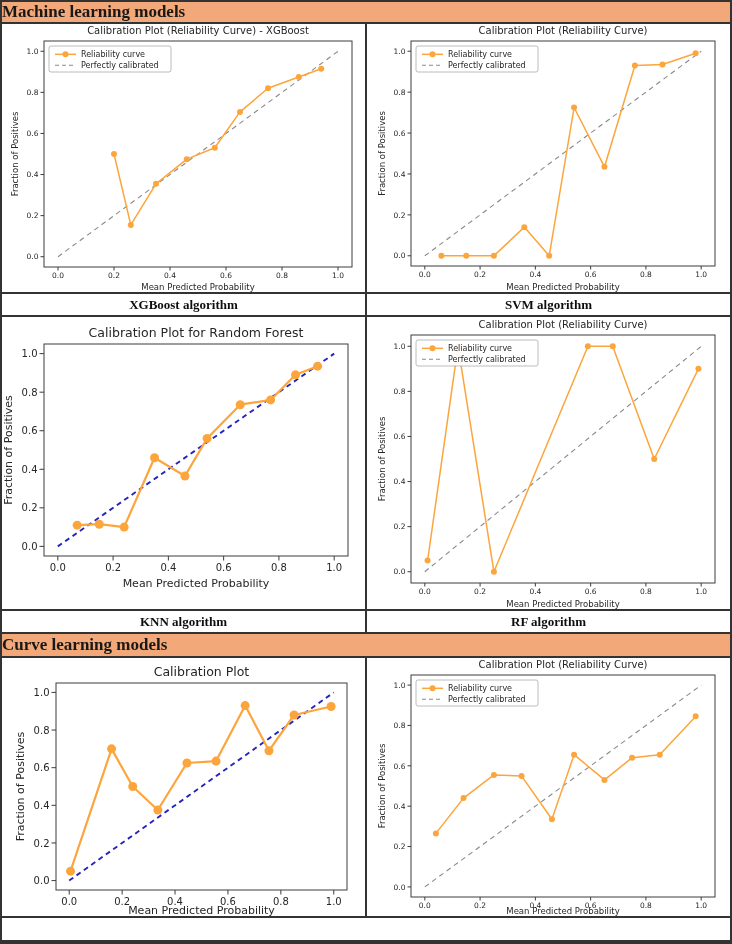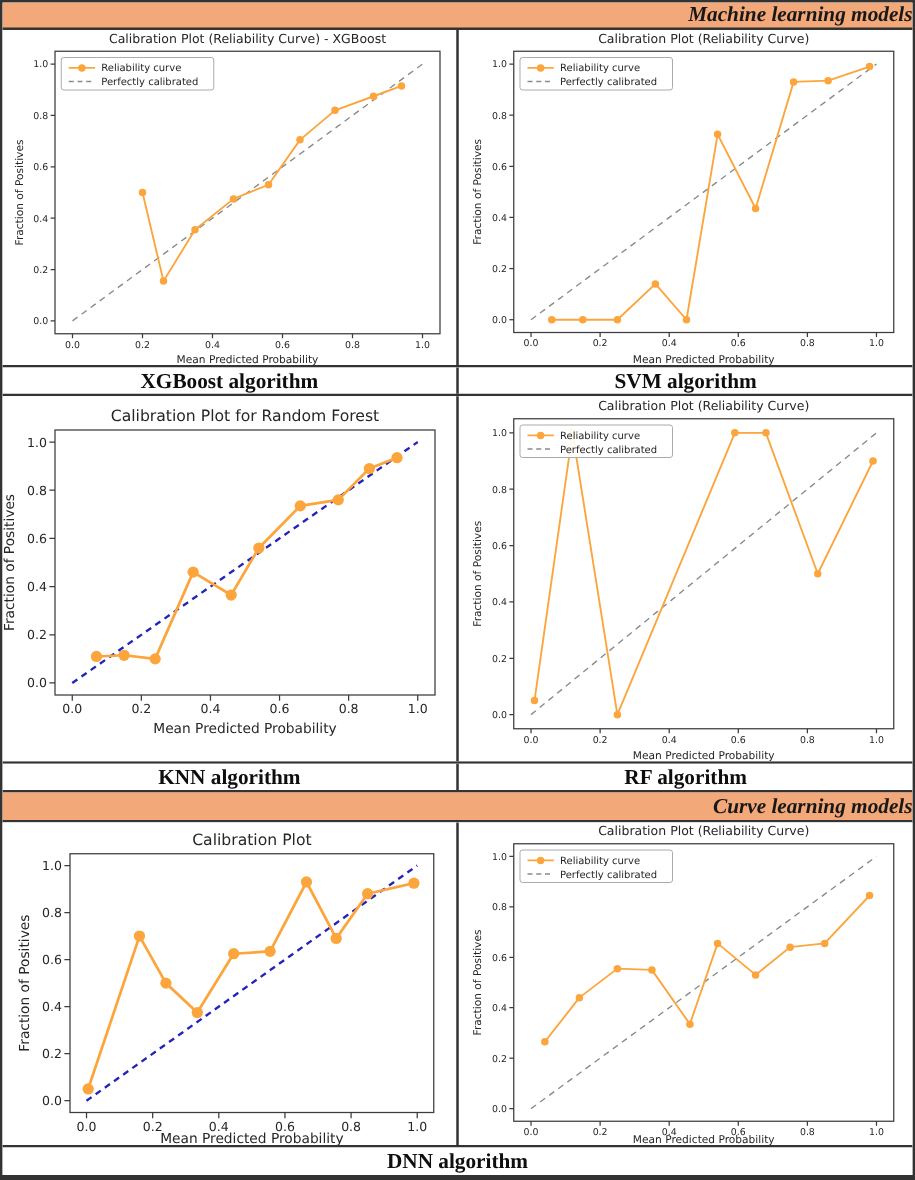--- a/index.html
+++ b/index.html
@@ -3,34 +3,34 @@
 <meta charset="utf-8">
 <style>
   html,body{margin:0;padding:0;background:#fff;}
   .figure{
     width:732px;height:944px;box-sizing:border-box;
     border:2px solid #333;border-bottom-width:4px;
     display:flex;flex-direction:column;overflow:hidden;
     font-family:"Liberation Sans",sans-serif;background:#fff;
   }
   .band{
-    height:20px;flex:0 0 auto;display:flex;align-items:center;justify-content:flex-end;
+    height:20px;flex:0 0 auto;display:flex;align-items:center;justify-content:flex-start;
     border-bottom:2px solid #333;
-    font-family:"Liberation Serif",serif;font-weight:bold;font-size:17px;color:#181818;font-style:italic;
+    font-family:"Liberation Serif",serif;font-weight:bold;font-size:17px;color:#181818;
   }
   .band.b2{height:22px;border-top:0;}
   .plotrow{display:flex;flex:0 0 auto;border-bottom:2px solid #333;background:#fff;}
   .plotrow .chartcell{flex:1 1 0;min-width:0;position:relative;background:#fff;}
   .plotrow .chartcell + .chartcell{border-left:2px solid #333;}
   .h1{height:268px}.h2{height:292px}.h3{height:258px}
   .caprow{display:flex;flex:0 0 auto;border-bottom:2px solid #333;background:#fff;}
   .caprow:last-child{border-bottom:0;flex:1 1 auto;}
   .capcell{
     flex:1 1 0;display:flex;align-items:center;justify-content:center;
-    font-family:"Liberation Serif",serif;font-weight:bold;font-size:17px;color:#0e0e0e;
+    font-family:"Liberation Serif",serif;font-weight:bold;font-size:13px;color:#0e0e0e;
   }
   .capcell + .capcell{border-left:2px solid #333;}
   .cap1{height:21px}.cap2{height:21px}
   svg{display:block}
 </style>
 </head>
 <body>
 
 <div class="figure">
 
@@ -371,16 +371,15 @@
             <circle cx="65.5" cy="30.32" r="3" fill="#FCA53C"></circle>
             <text x="81" y="33.2">Reliability curve</text>
             <line x1="55" y1="41.239999999999995" x2="76" y2="41.239999999999995" stroke="#8a8a8a" stroke-width="1.1" stroke-dasharray="4 3"></line>
             <text x="81" y="44.12">Perfectly calibrated</text>
           </g>
         </svg>
       </div>
   </div>
 
   <div class="caprow">
-    <div class="capcell">DNN algorithm</div>
   </div>
 
 </div>
 
 </body></html>

